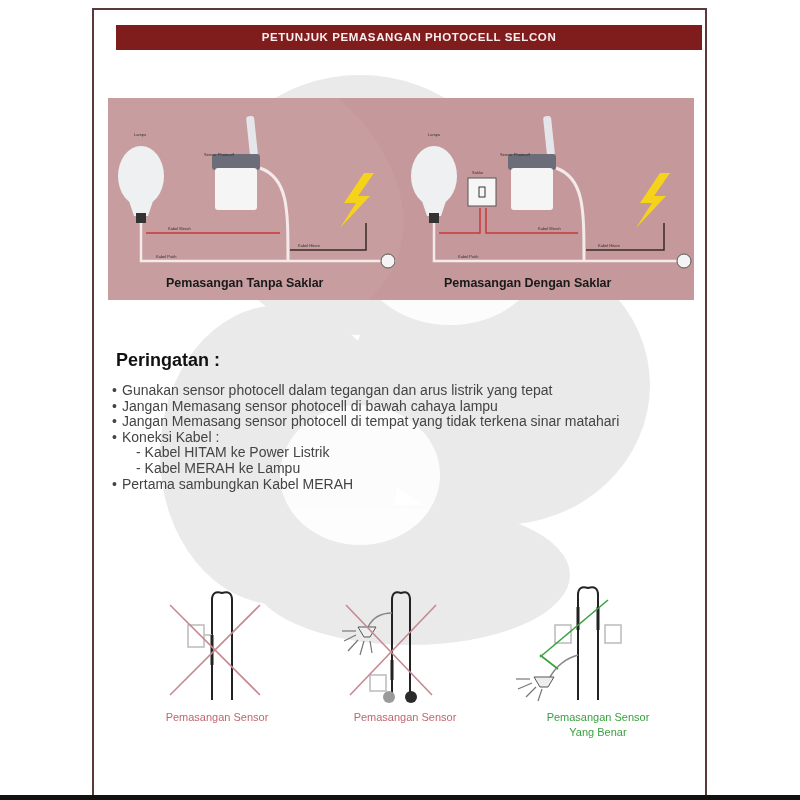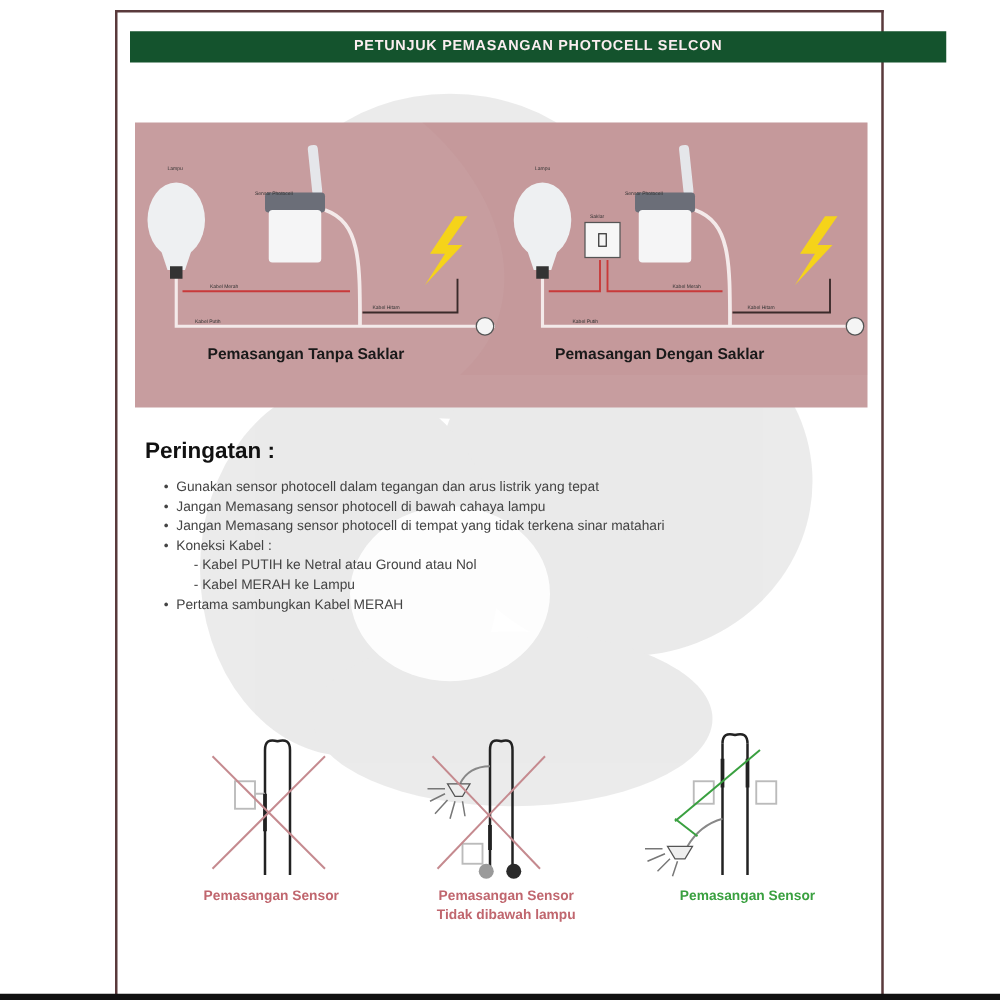--- a/index.html
+++ b/index.html
@@ -1,30 +1,30 @@
 <!DOCTYPE html>
 <html><head>
 <meta charset="utf-8">
 <style>
   html,body{margin:0;padding:0;background:#fff;}
   body{width:800px;height:800px;position:relative;overflow:hidden;font-family:"Liberation Sans",sans-serif;}
   .frame{position:absolute;left:92px;top:8px;width:615px;height:790px;border:2px solid #5a3a3c;border-bottom:none;background:#fff;box-sizing:border-box;}
-  .title-bar{position:absolute;left:104px;top:25px;width:653px;height:25px;background:#14532d;color:#fbeef0;font-weight:bold;font-size:11.5px;letter-spacing:0.6px;text-align:center;line-height:25px;}
+  .title-bar{position:absolute;left:116px;top:25px;width:586px;height:25px;background:#7f1d1d;color:#fbeef0;font-weight:bold;font-size:11.5px;letter-spacing:0.6px;text-align:center;line-height:25px;}
   .watermark{position:absolute;left:110px;top:55px;width:584px;height:690px;pointer-events:none;}
-  .panel{position:absolute;left:108px;top:98px;width:586px;height:228px;background:#c79d9f;overflow:hidden;}
+  .panel{position:absolute;left:108px;top:98px;width:586px;height:202px;background:#c79d9f;overflow:hidden;}
   .panel svg{position:absolute;left:0;top:0;}
   .caption{position:absolute;font-weight:bold;font-size:12.5px;color:#1a1a1a;}
   .tiny{position:absolute;font-size:4px;color:#333;}
   .warn-title{position:absolute;left:116px;top:350px;font-weight:bold;font-size:18px;color:#111;}
-  .warn-list{position:absolute;left:131px;top:383px;font-size:11px;color:#444;line-height:15.6px;margin:0;padding:0;list-style:none;}
+  .warn-list{position:absolute;left:112px;top:383px;font-size:14px;color:#444;line-height:15.6px;margin:0;padding:0;list-style:none;}
   .warn-list li{position:relative;padding-left:10px;white-space:nowrap;}
   .warn-list li.bullet::before{content:"•";position:absolute;left:0;top:0;}
   .warn-list li.sub{padding-left:24px;}
   .fig{position:absolute;top:585px;width:200px;height:120px;}
-  .fig-label{position:absolute;width:180px;text-align:center;font-weight:bold;font-size:11px;line-height:15px;}
+  .fig-label{position:absolute;width:180px;text-align:center;font-weight:normal;font-size:11px;line-height:15px;}
   .bottom-bar{position:absolute;left:0;top:795px;width:800px;height:5px;background:#111;}
 </style>
 </head>
 <body>
 
 <div class="frame"></div>
 
 <div class="title-bar">PETUNJUK PEMASANGAN PHOTOCELL SELCON</div>
 
 <svg class="watermark" viewBox="0 0 584 690">
@@ -103,21 +103,21 @@
   <span class="tiny" style="left:350px;top:156px;">Kabel Putih</span>
   <span class="caption" style="left:336px;top:178px;">Pemasangan Dengan Saklar</span>
 </div>
 
 <div class="warn-title">Peringatan :</div>
 <ul class="warn-list">
   <li class="bullet">Gunakan sensor photocell dalam tegangan dan arus listrik yang tepat</li>
   <li class="bullet">Jangan Memasang sensor photocell di bawah cahaya lampu</li>
   <li class="bullet">Jangan Memasang sensor photocell di tempat yang tidak terkena sinar matahari</li>
   <li class="bullet">Koneksi Kabel :</li>
-  <li class="sub">- Kabel PUTIH ke Netral atau Ground atau Nol</li>
+  <li class="sub">- Kabel HITAM ke Power Listrik</li>
   <li class="sub">- Kabel MERAH ke Lampu</li>
   <li class="bullet">Pertama sambungkan Kabel MERAH</li>
 </ul>
 
 <svg class="fig" style="left:140px;" viewBox="0 0 200 120">
   <g stroke="#222" stroke-width="2" fill="none">
     <line x1="72" y1="15" x2="72" y2="115"></line>
     <line x1="92" y1="15" x2="92" y2="115"></line>
     <path d="M72 15 Q72 5 82 8 Q92 5 92 15"></path>
   </g>
@@ -154,21 +154,20 @@
   <line x1="72" y1="75" x2="72" y2="95" stroke="#222" stroke-width="3"></line>
   <circle cx="69" cy="112" r="6" fill="#9a9a9a"></circle>
   <circle cx="91" cy="112" r="6" fill="#2a2a2a"></circle>
   <g stroke="#c58a8f" stroke-width="1.6">
     <line x1="26" y1="20" x2="112" y2="110"></line>
     <line x1="116" y1="20" x2="30" y2="110"></line>
   </g>
 </svg>
 <div class="fig-label" style="left:315px;top:710px;color:#c0666e;">
   <div>Pemasangan Sensor</div>
-  <div>Tidak dibawah lampu</div>
 </div>
 
 <svg class="fig" style="left:500px;" viewBox="0 0 200 120">
   <g stroke="#222" stroke-width="2" fill="none">
     <line x1="78" y1="10" x2="78" y2="115"></line>
     <line x1="98" y1="10" x2="98" y2="115"></line>
     <path d="M78 10 Q78 0 88 3 Q98 0 98 10"></path>
   </g>
   <line x1="78" y1="22" x2="78" y2="45" stroke="#222" stroke-width="3"></line>
   <line x1="98" y1="22" x2="98" y2="45" stroke="#222" stroke-width="3"></line>
@@ -182,15 +181,16 @@
     <line x1="32" y1="98" x2="18" y2="104"></line>
     <line x1="36" y1="102" x2="26" y2="112"></line>
     <line x1="42" y1="104" x2="38" y2="116"></line>
     <line x1="30" y1="94" x2="16" y2="94"></line>
   </g>
   <line x1="40" y1="72" x2="108" y2="15" stroke="#3aa040" stroke-width="1.6"></line>
   <line x1="40" y1="70" x2="58" y2="84" stroke="#3aa040" stroke-width="1.6"></line>
 </svg>
 <div class="fig-label" style="left:508px;top:710px;color:#3aa040;">
   <div>Pemasangan Sensor</div>
+  <div>Yang Benar</div>
 </div>
 
 <div class="bottom-bar"></div>
 
 </body></html>

